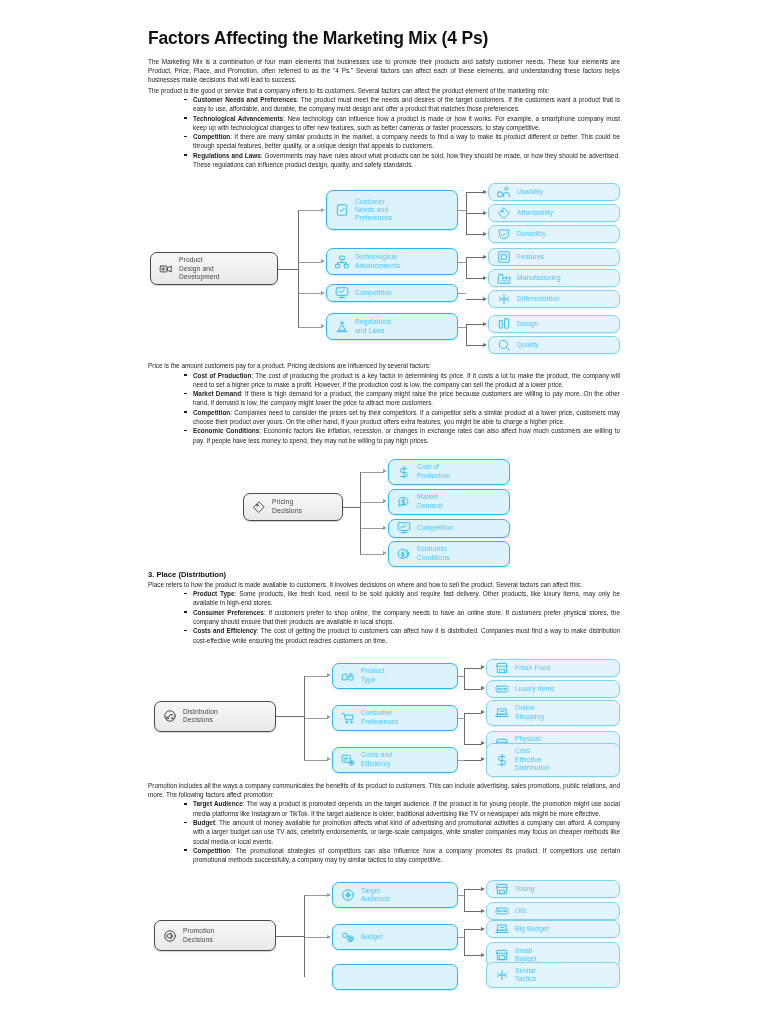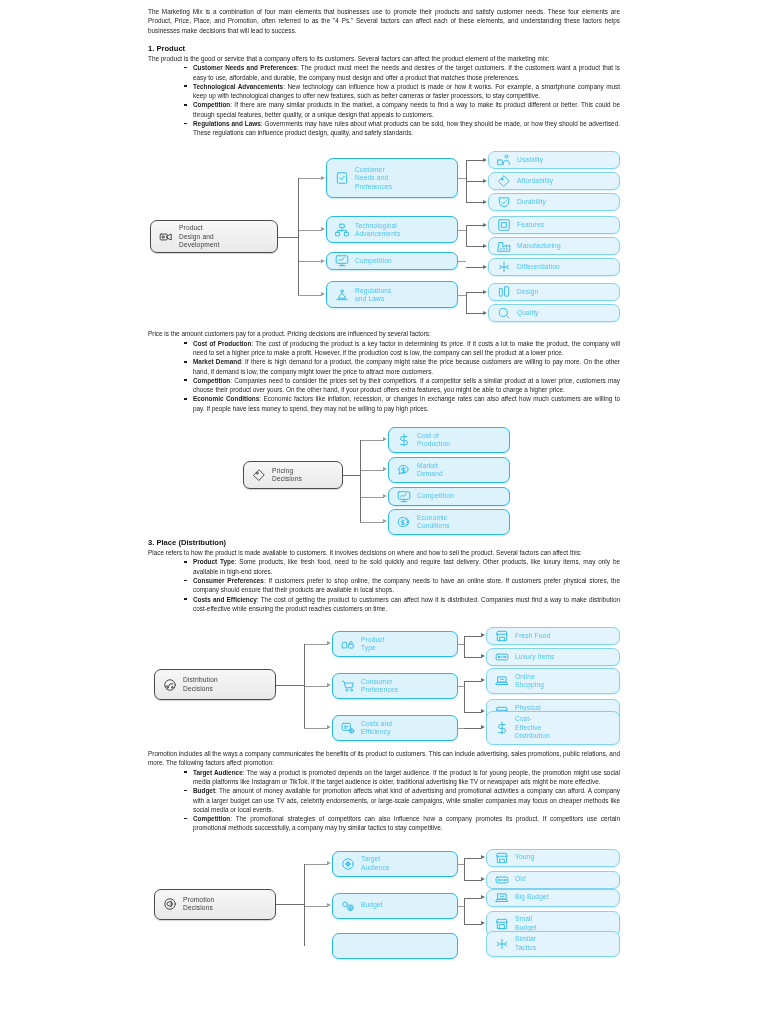--- a/index.html
+++ b/index.html
@@ -122,23 +122,23 @@
     border-bottom:2.6px solid transparent;
     border-left:4px solid #6d6d6d;
   }
   .arrow.light{border-left-color:#9a9a9a;}
 </style>
 </head>
 <body>
 
 <div class="page">
 
+  <h1 class="title">Factors Affecting the Marketing Mix (4 Ps)</h1>
   <p class="intro">The Marketing Mix is a combination of four main elements that businesses use to promote their products and satisfy customer needs. These four elements are Product, Price, Place, and Promotion, often referred to as the "4 Ps." Several factors can affect each of these elements, and understanding these factors helps businesses make decisions that will lead to success.</p>
 
-  <h2 class="sec">1. Product</h2>
   <p class="lead">The product is the good or service that a company offers to its customers. Several factors can affect the product element of the marketing mix:</p>
   <ul class="bullets">
     <li><b>Customer Needs and Preferences</b><span>: The product must meet the needs and desires of the target customers. If the customers want a product that is easy to use, affordable, and durable, the company must design and offer a product that matches those preferences.</span></li>
     <li><b>Technological Advancements</b><span>: New technology can influence how a product is made or how it works. For example, a smartphone company must keep up with technological changes to offer new features, such as better cameras or faster processors, to stay competitive.</span></li>
     <li><b>Competition</b><span>: If there are many similar products in the market, a company needs to find a way to make its product different or better. This could be through special features, better quality, or a unique design that appeals to customers.</span></li>
     <li><b>Regulations and Laws</b><span>: Governments may have rules about what products can be sold, how they should be made, or how they should be advertised. These regulations can influence product design, quality, and safety standards.</span></li>
   </ul>
 
   <div class="diagram" id="d0" style="height:180px;margin-top:11px;">
       <div class="node root" style="left: 2px; top: 72px; width: 128px; height: 33px;">

